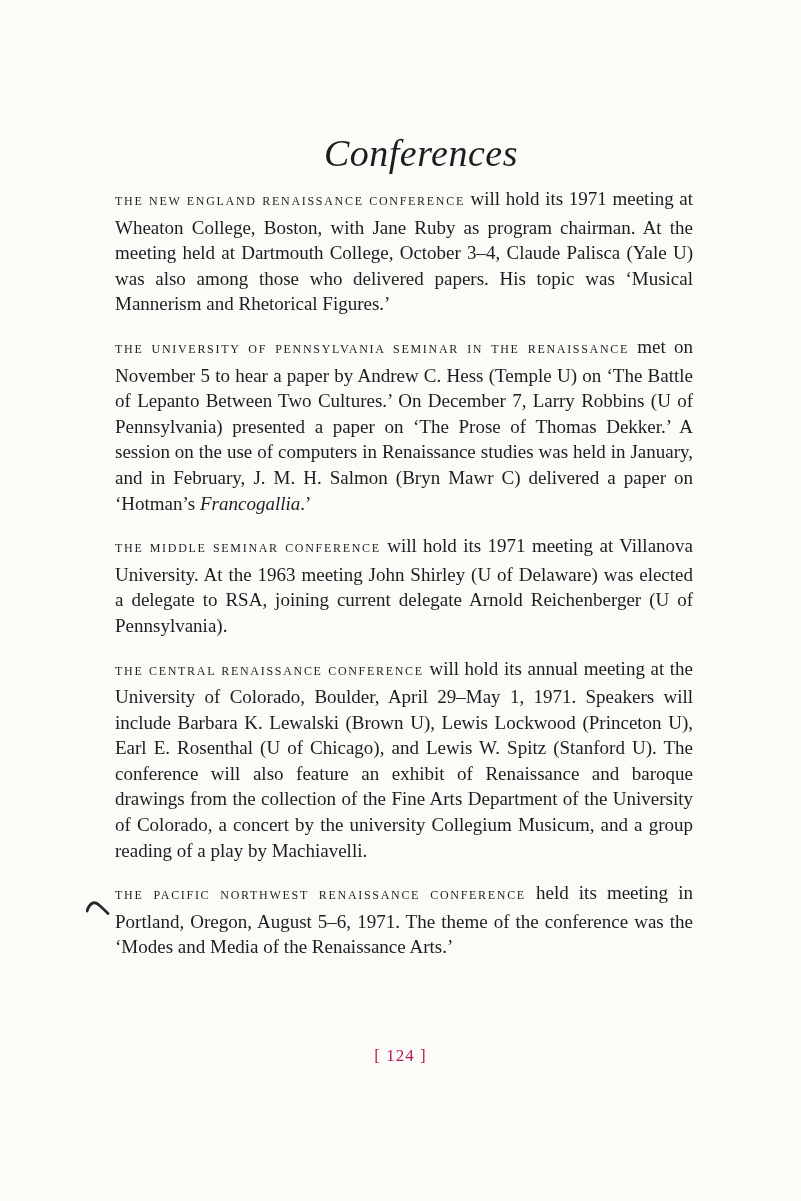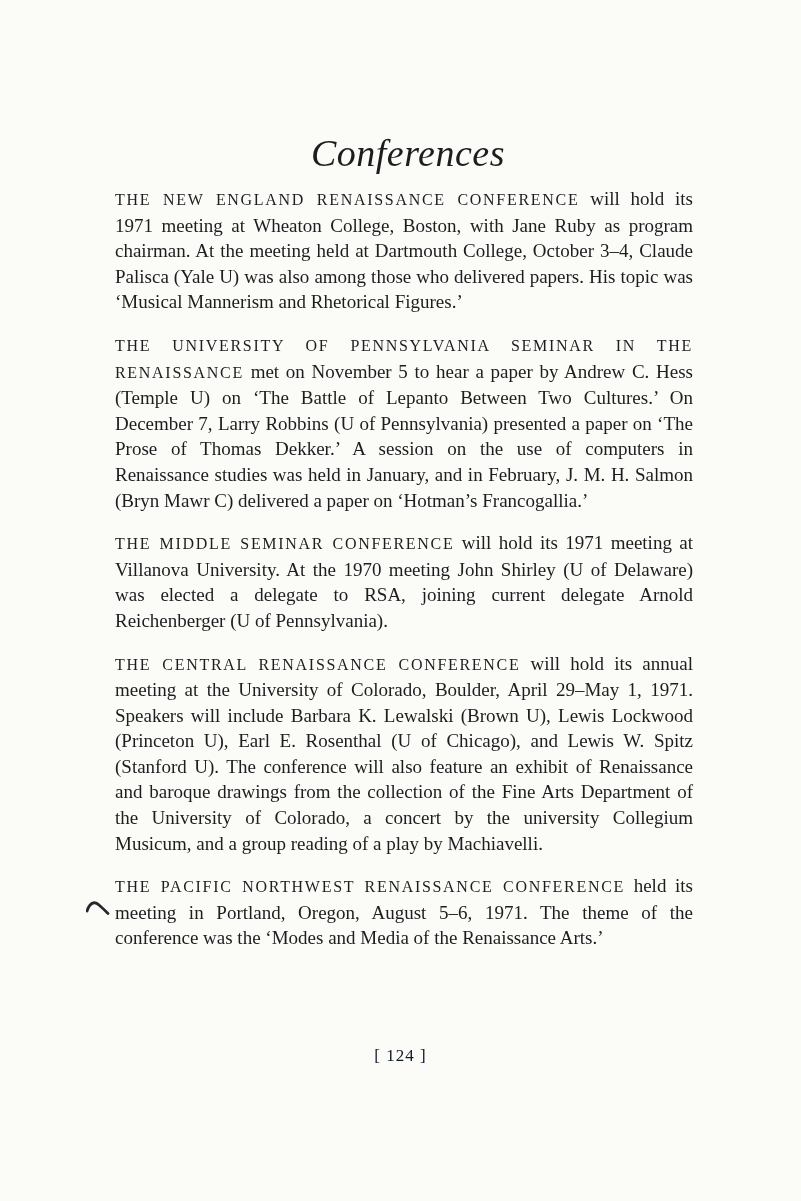--- a/index.html
+++ b/index.html
@@ -9,21 +9,21 @@
     height: 1201px;
     position: relative;
     overflow: hidden;
     background: #fbfbf8;
     color: #1d1d20;
     font-family: "Liberation Serif", serif;
   }
   .page-title {
     position: absolute;
     top: 106px;
-    left: 119px;
+    left: 132px;
     width: 578px;
     text-align: center;
     font-style: italic;
     font-weight: 400;
     font-size: 38px;
     letter-spacing: 0.5px;
   }
   .text-column {
     position: absolute;
     top: 186px;
@@ -31,54 +31,54 @@
     width: 578px;
   }
   .para {
     margin: 0 0 17px 0;
     font-size: 19px;
     line-height: 25.6px;
     text-align: justify;
     text-justify: inter-word;
   }
   .seg-smallcaps {
-    font-size: 16px;
+    font-size: 12px;
     letter-spacing: 1.7px;
     margin-top: 44px;
   }
-  .seg-italic { }
+  .seg-italic { font-style: italic; }
   .page-number {
     position: absolute;
     top: 1046px;
     left: 0;
     width: 801px;
     text-align: center;
     font-size: 17px;
     letter-spacing: 1px;
-    color: #0f172a;
+    color: #be185d;
   }
   .margin-mark {
     position: absolute;
     left: 86px;
     top: 898px;
     width: 24px;
     height: 20px;
   }
   .margin-mark svg { display: block; }
 </style>
 </head>
 <body>
 
 <h1 class="page-title">Conferences</h1>
 
 <main class="text-column">
   <section>
       <p class="para"><span class="seg-smallcaps">THE NEW ENGLAND RENAISSANCE CONFERENCE</span><span class="seg-normal"> will hold its 1971 meeting at Wheaton College, Boston, with Jane Ruby as program chairman. At the meeting held at Dartmouth College, October 3–4, Claude Palisca (Yale U) was also among those who delivered papers. His topic was ‘Musical Mannerism and Rhetorical Figures.’</span></p>
       <p class="para"><span class="seg-smallcaps">THE UNIVERSITY OF PENNSYLVANIA SEMINAR IN THE RENAISSANCE</span><span class="seg-normal"> met on November 5 to hear a paper by Andrew C. Hess (Temple U) on ‘The Battle of Lepanto Between Two Cultures.’ On December 7, Larry Robbins (U of Pennsylvania) presented a paper on ‘The Prose of Thomas Dekker.’ A session on the use of computers in Renaissance studies was held in January, and in February, J. M. H. Salmon (Bryn Mawr C) delivered a paper on ‘Hotman’s </span><span class="seg-italic">Francogallia</span><span class="seg-normal">.’</span></p>
-      <p class="para"><span class="seg-smallcaps">THE MIDDLE SEMINAR CONFERENCE</span><span class="seg-normal"> will hold its 1971 meeting at Villanova University. At the 1970 meeting John Shirley (U of Delaware) was elected a delegate to RSA, joining current delegate Arnold Reichenberger (U of Pennsylvania).</span></p>
+      <p class="para"><span class="seg-smallcaps">THE MIDDLE SEMINAR CONFERENCE</span><span class="seg-normal"> will hold its 1971 meeting at Villanova University. At the 1963 meeting John Shirley (U of Delaware) was elected a delegate to RSA, joining current delegate Arnold Reichenberger (U of Pennsylvania).</span></p>
       <p class="para"><span class="seg-smallcaps">THE CENTRAL RENAISSANCE CONFERENCE</span><span class="seg-normal"> will hold its annual meeting at the University of Colorado, Boulder, April 29–May 1, 1971. Speakers will include Barbara K. Lewalski (Brown U), Lewis Lockwood (Princeton U), Earl E. Rosenthal (U of Chicago), and Lewis W. Spitz (Stanford U). The conference will also feature an exhibit of Renaissance and baroque drawings from the collection of the Fine Arts Department of the University of Colorado, a concert by the university Collegium Musicum, and a group reading of a play by Machiavelli.</span></p>
       <p class="para"><span class="seg-smallcaps">THE PACIFIC NORTHWEST RENAISSANCE CONFERENCE</span><span class="seg-normal"> held its meeting in Portland, Oregon, August 5–6, 1971. The theme of the conference was the ‘Modes and Media of the Renaissance Arts.’</span></p>
     </section>
 </main>
 
 <span class="margin-mark" aria-hidden="true">
   <svg width="24" height="20" viewBox="0 0 24 20">
     <path d="M1 13 C4 4, 9 3, 13 7 C16 9.5, 18.5 12, 22 15.5" fill="none" stroke="#26262e" stroke-width="2.8" stroke-linecap="round"></path>
   </svg>
 </span>

